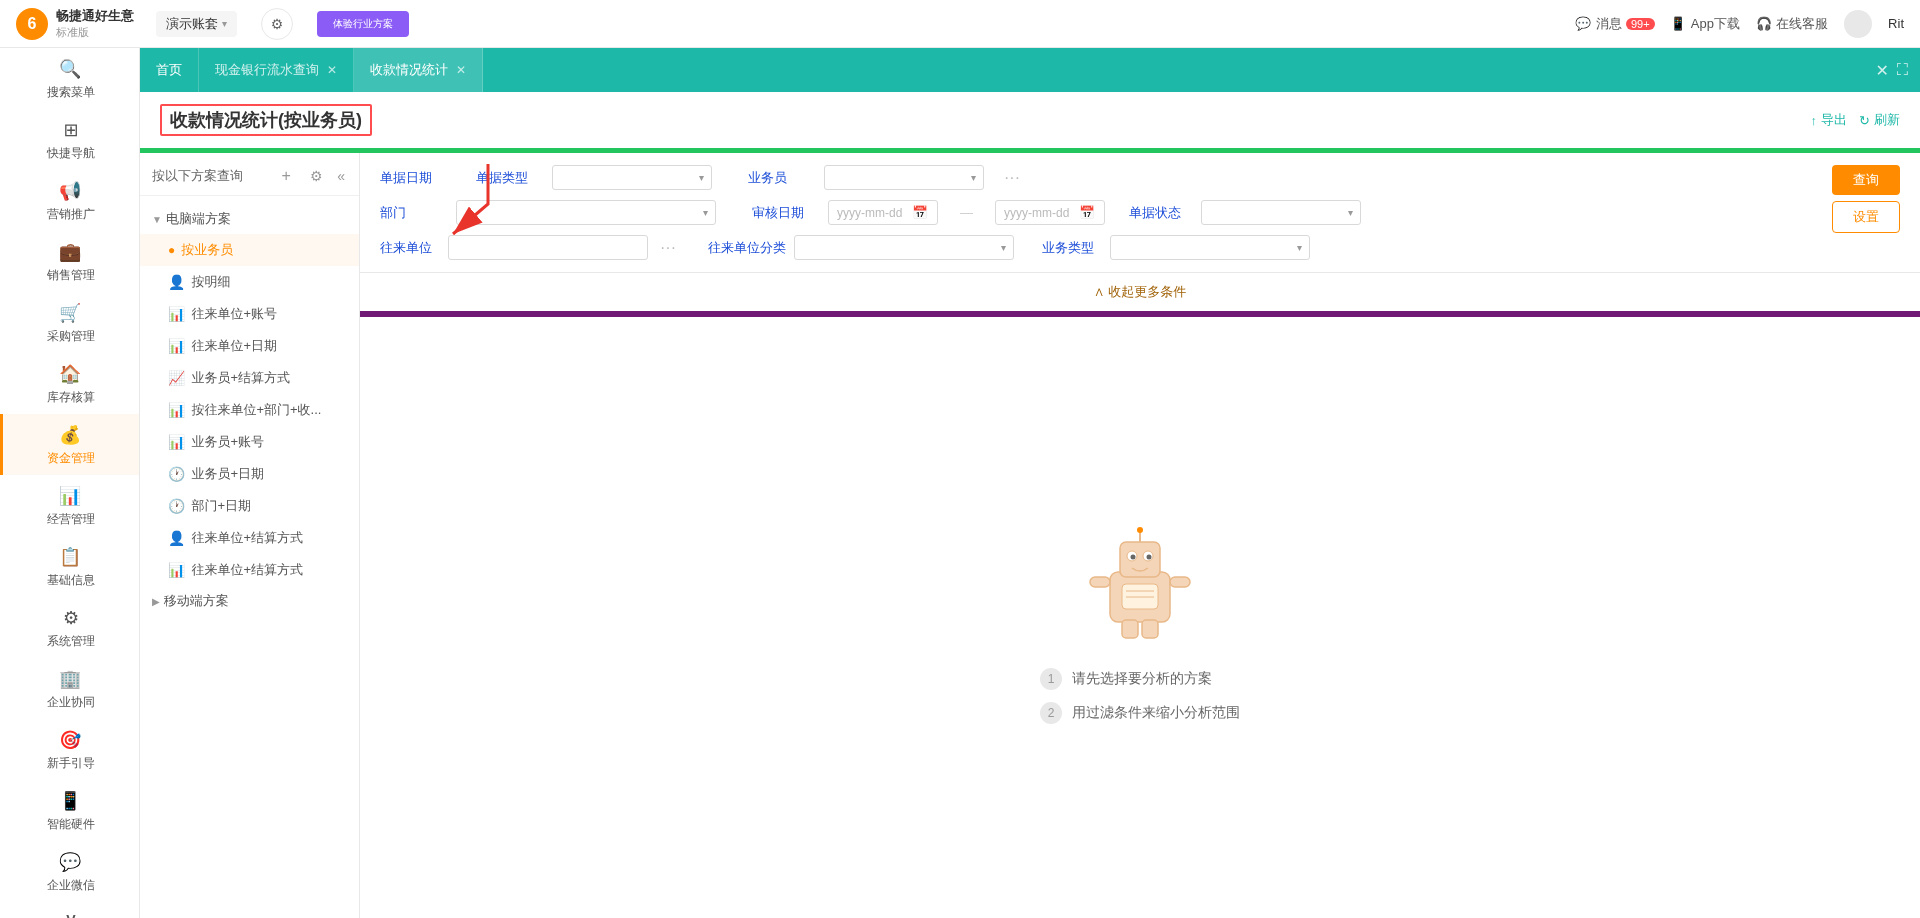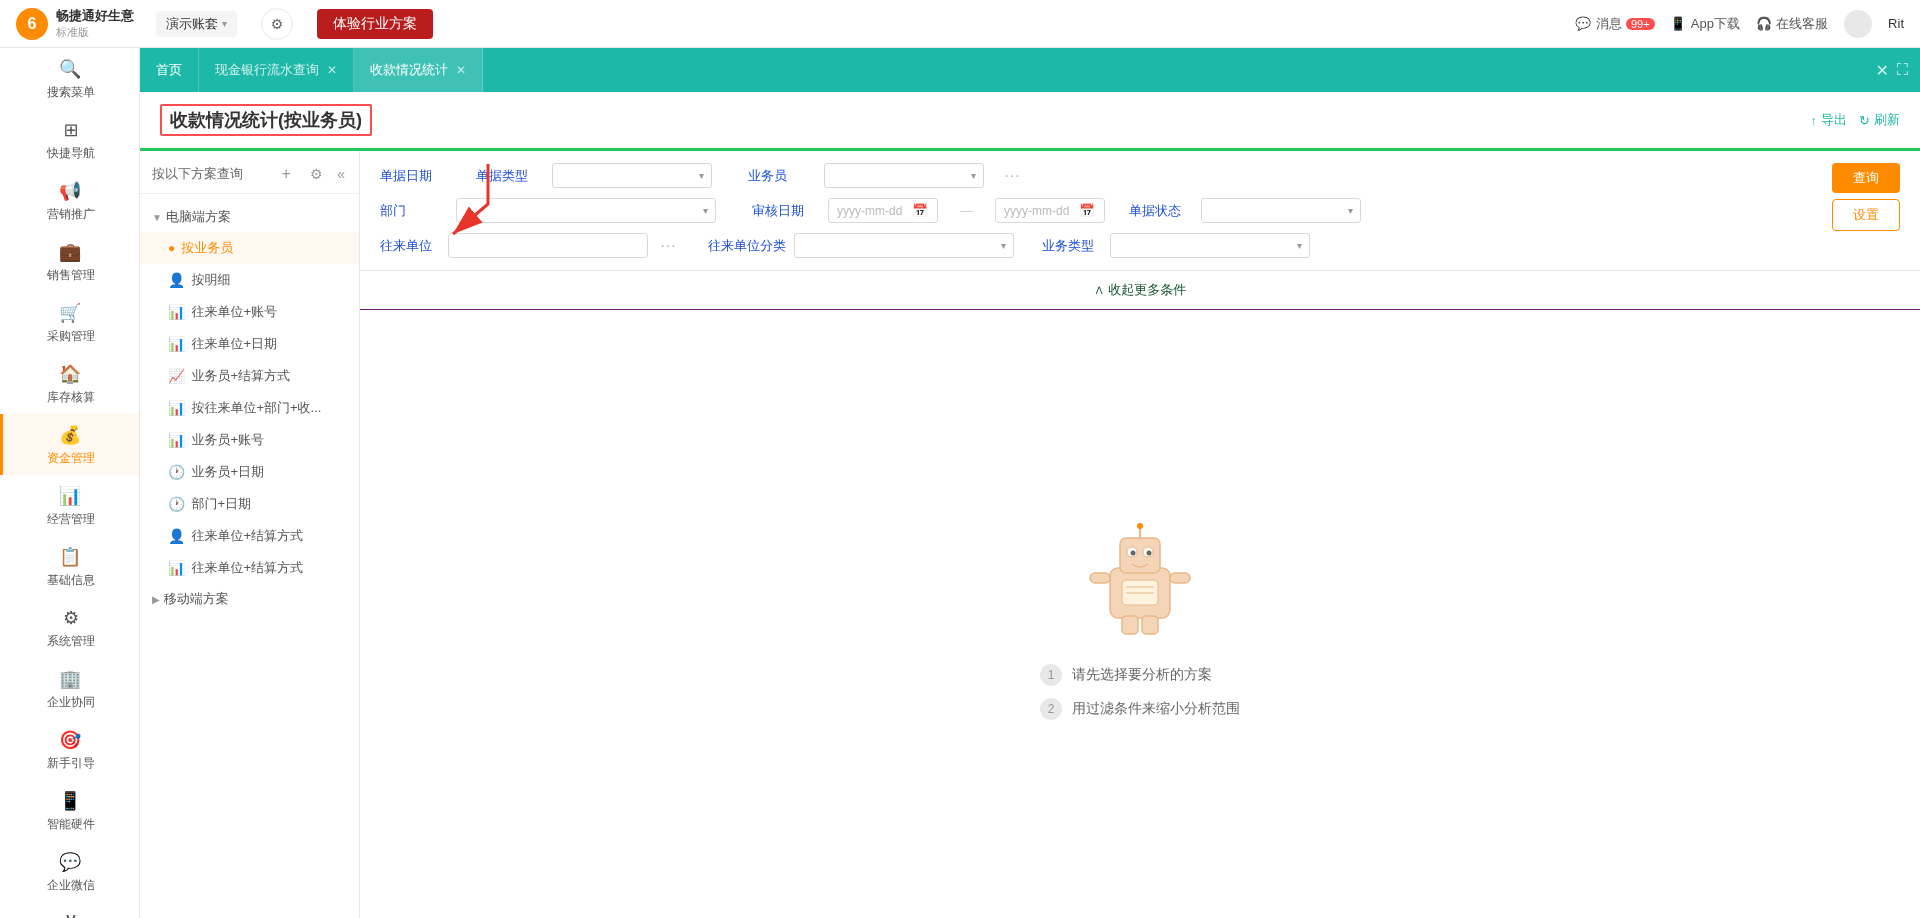--- a/index.html
+++ b/index.html
@@ -58,26 +58,26 @@
       border-radius: 50%;
       border: 1px solid #e8e8e8;
       display: flex;
       align-items: center;
       justify-content: center;
       cursor: pointer;
       color: #666;
       font-size: 14px;
     }
     .trial-btn {
-      background: #b91c1c;
+      background: #8b5cf6;
       color: white;
       border: none;
       border-radius: 4px;
       padding: 6px 16px;
-      font-size: 14px;
+      font-size: 10px;
       cursor: pointer;
       font-family: inherit;
     }
 
     .header-right {
       display: flex;
       align-items: center;
       gap: 16px;
       flex-shrink: 0;
     }
@@ -188,21 +188,21 @@
       font-size: 16px;
     }
 
     
     .page-header {
       background: white;
       padding: 12px 20px;
       display: flex;
       align-items: center;
       justify-content: space-between;
-      border-bottom: 3px solid #22c55e;
+      border-bottom: 5px solid #22c55e;
       flex-shrink: 0;
     }
     .page-title {
       font-size: 18px;
       font-weight: bold;
       color: #333;
       border: 2px solid #ff4d4f;
       padding: 2px 8px;
       border-radius: 2px;
     }
@@ -397,25 +397,25 @@
       display: flex;
       flex-direction: column;
       gap: 6px;
       margin-left: auto;
     }
 
     
     .collapse-conditions {
       text-align: center;
       padding: 10px;
-      color: #14532d;
+      color: #a16207;
       font-size: 13px;
       cursor: pointer;
       background: white;
-      border-bottom: 1px solid #701a75;
+      border-bottom: 6px solid #701a75;
     }
 
     
     .empty-area {
       flex: 1;
       display: flex;
       flex-direction: column;
       align-items: center;
       justify-content: center;
       gap: 16px;

